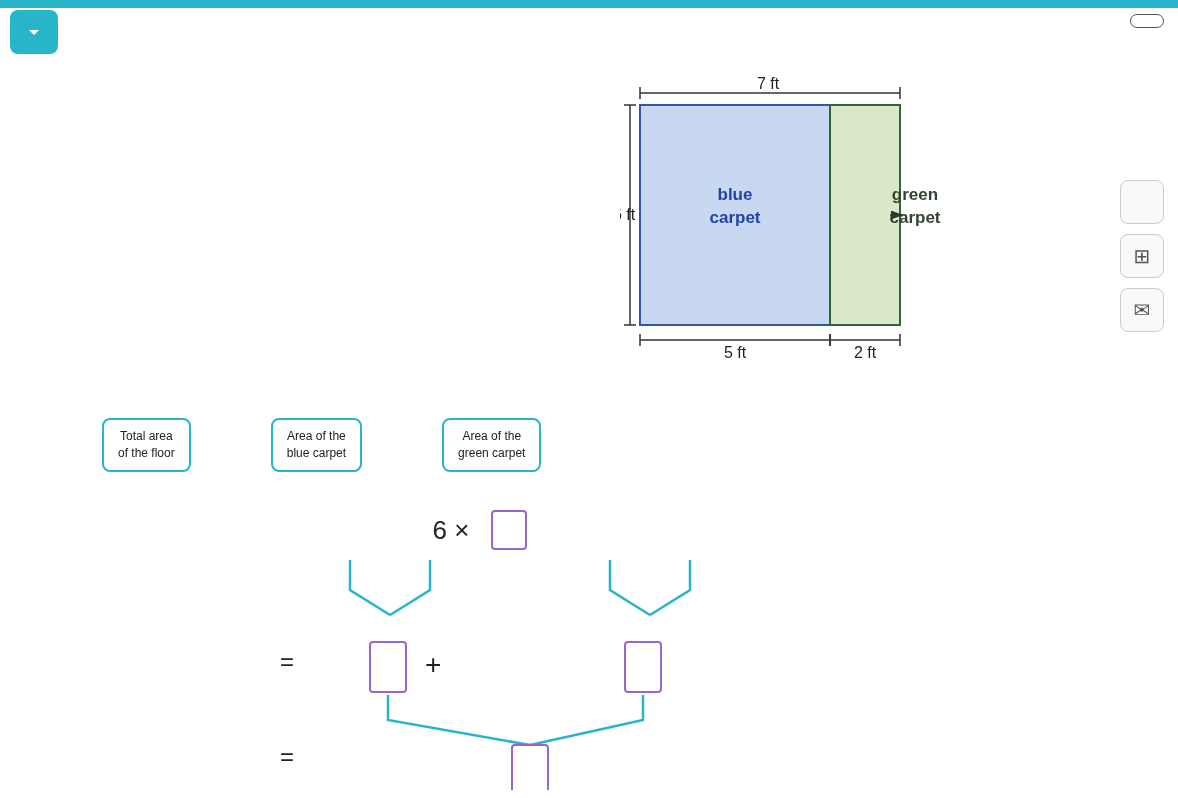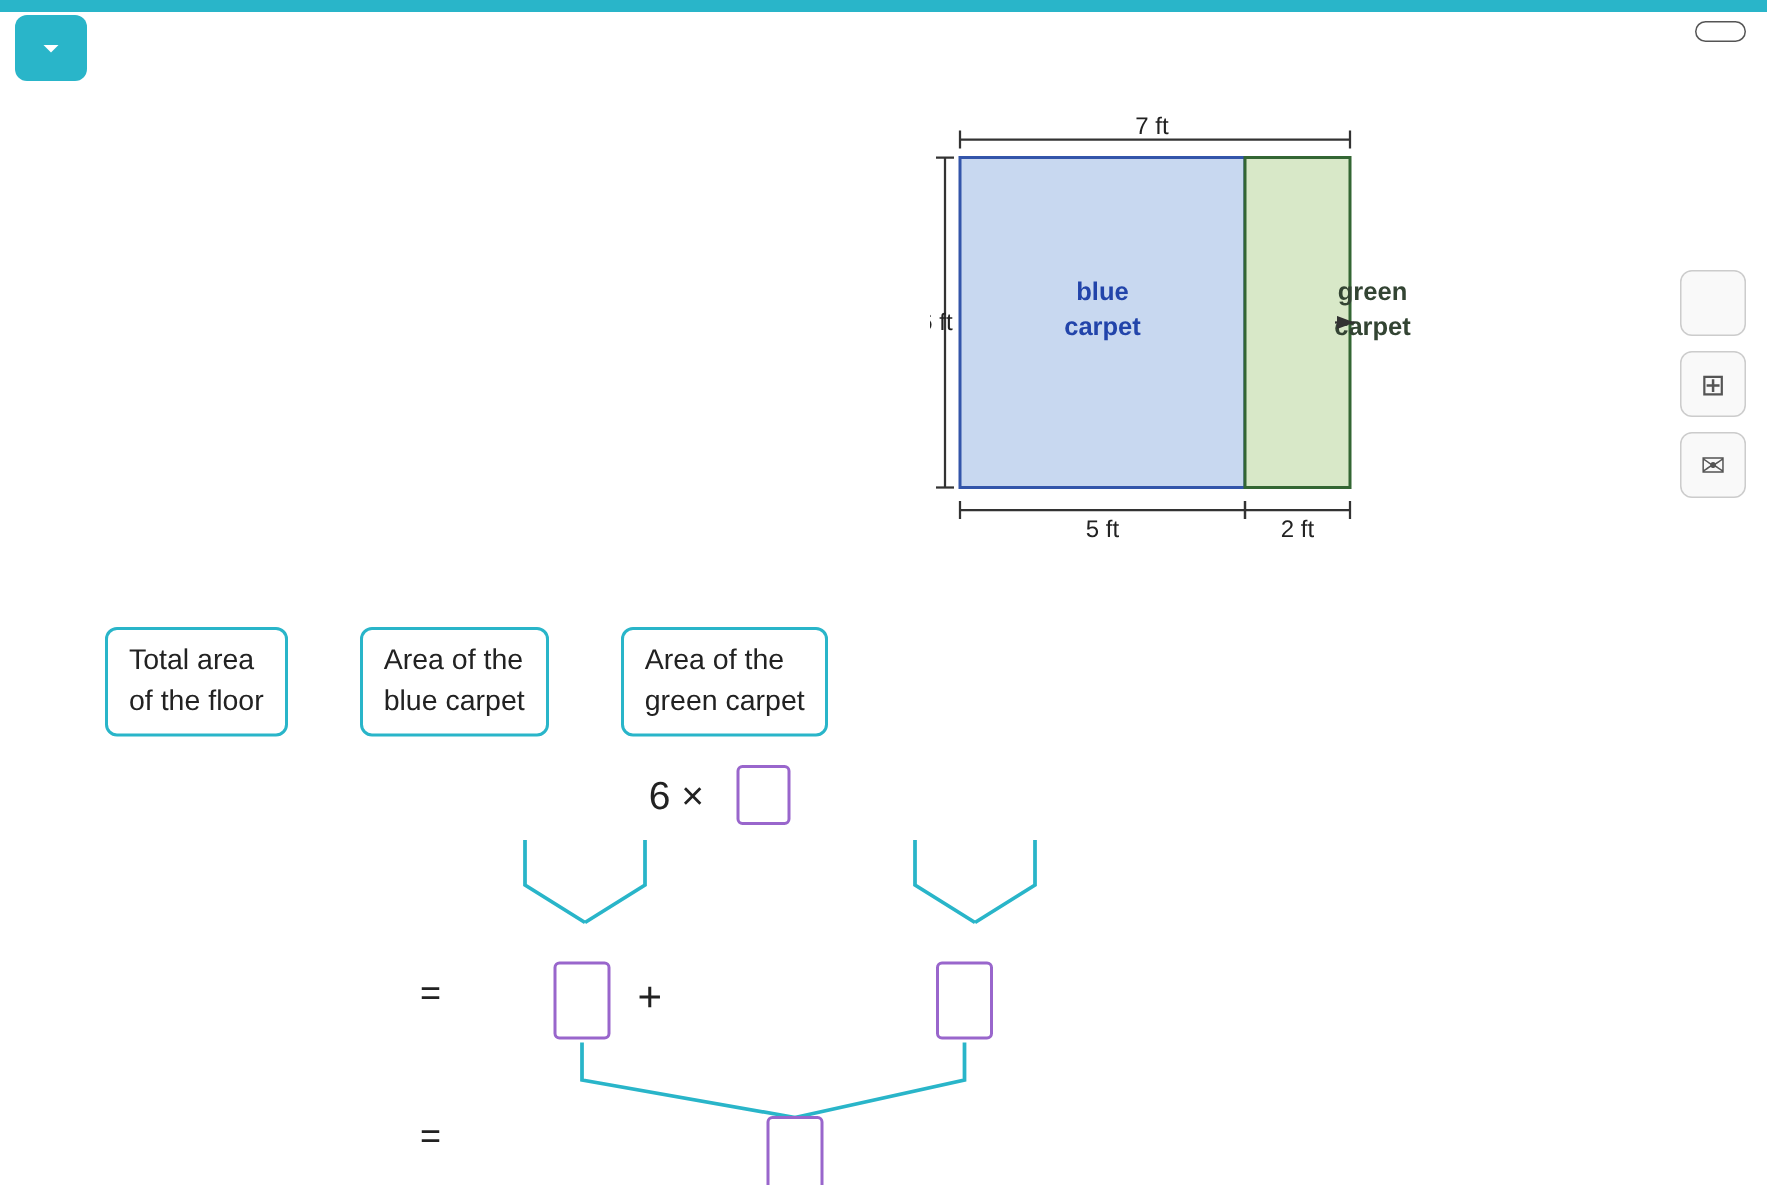--- a/index.html
+++ b/index.html
@@ -110,24 +110,26 @@
       position: absolute;
       top: 75px;
       left: 620px;
     }
 
     
     .label-box {
       border: 2px solid #29b5c9;
       border-radius: 8px;
       padding: 8px 14px;
-      font-size: 19px;
+      font-size: 12px;
       color: #222;
       display: inline-block;
+      text-align: center;
       line-height: 1.4;
+      margin-left: 32px;
     }
     .eq-sign {
       font-size: 24px;
       color: #222;
       padding: 0 24px;
     }
     .plus-sign {
       font-size: 28px;
       color: #222;
       padding: 0 24px;

